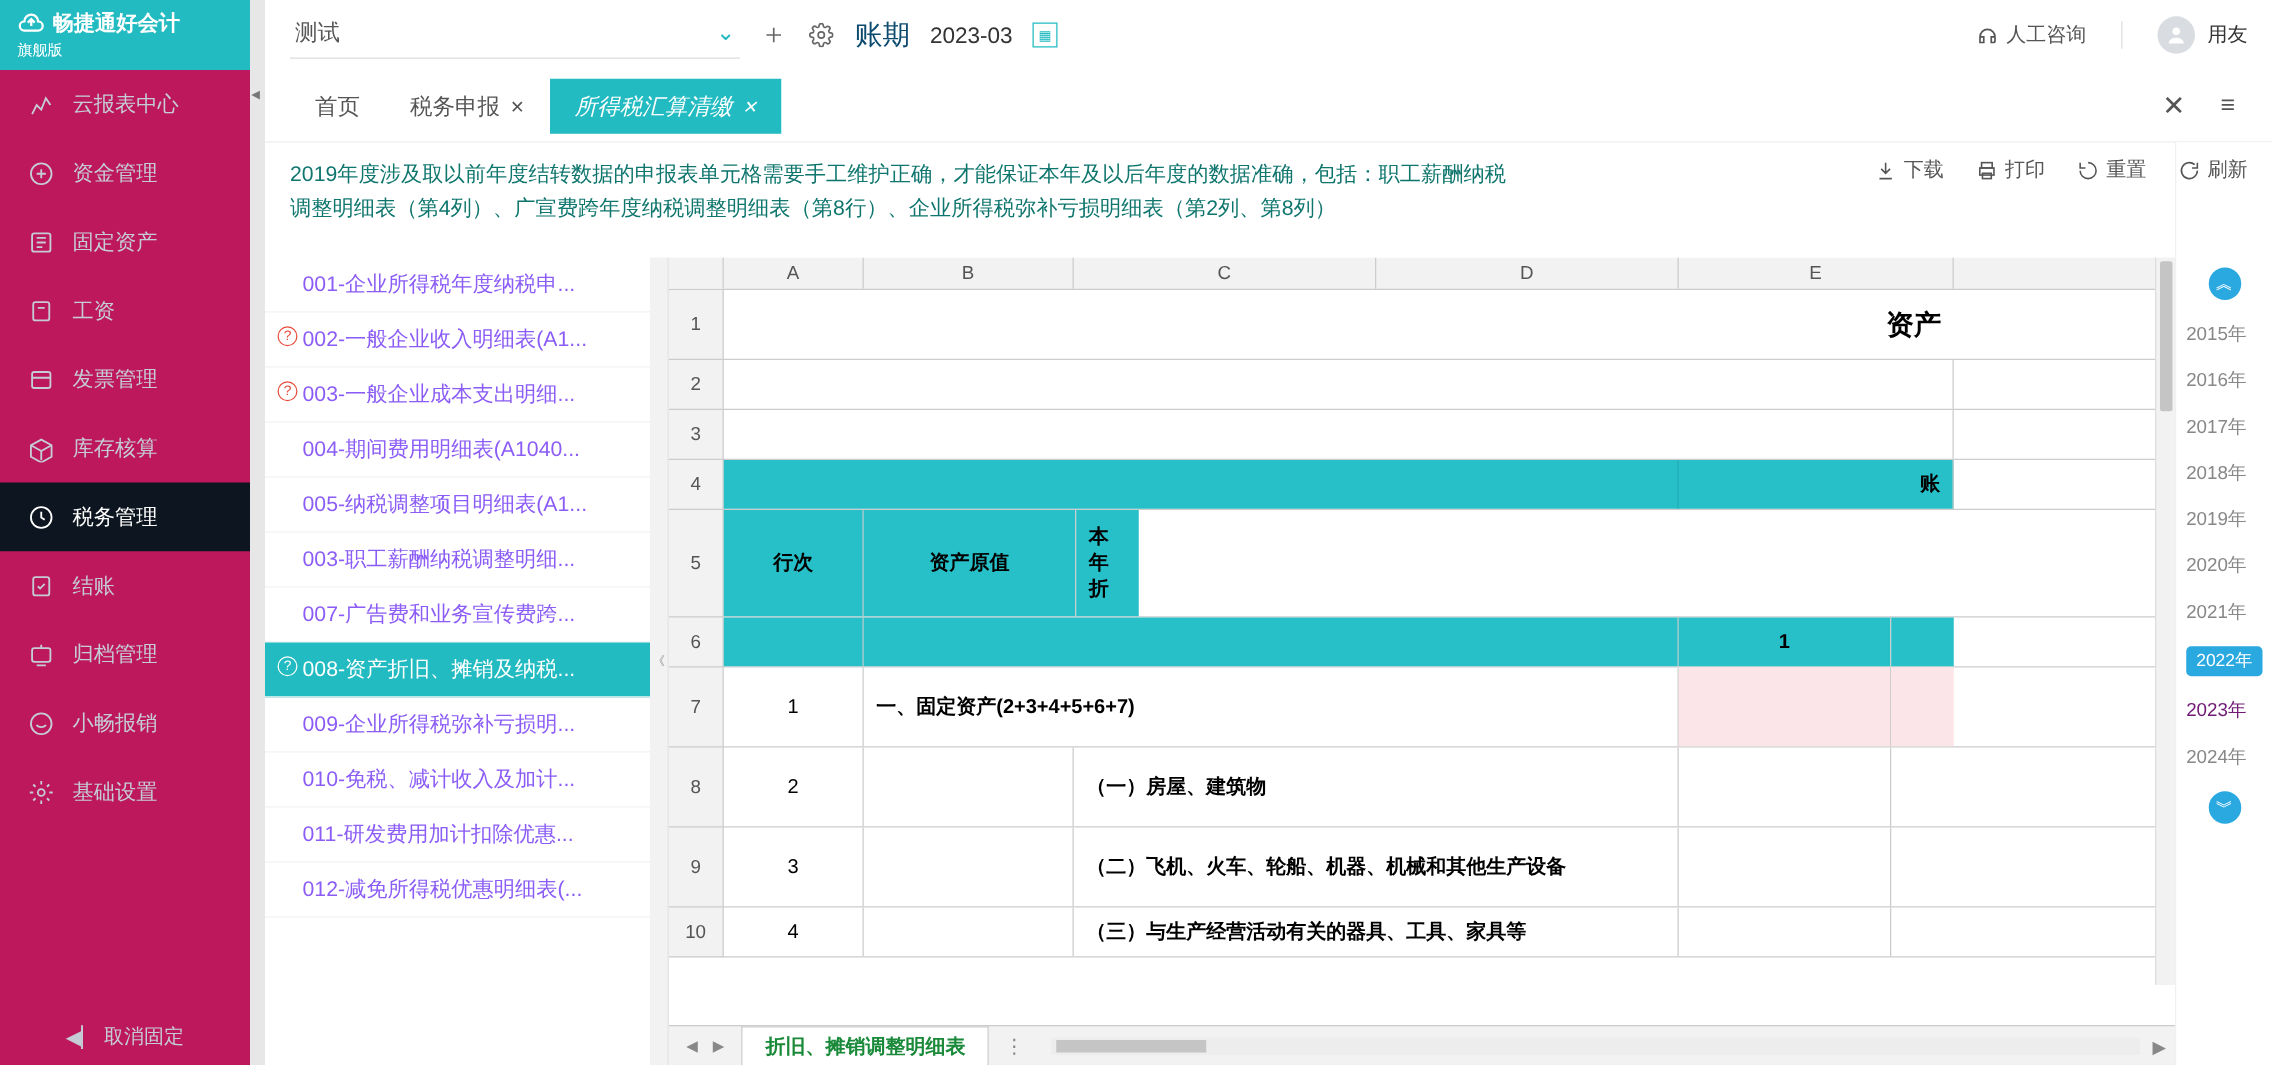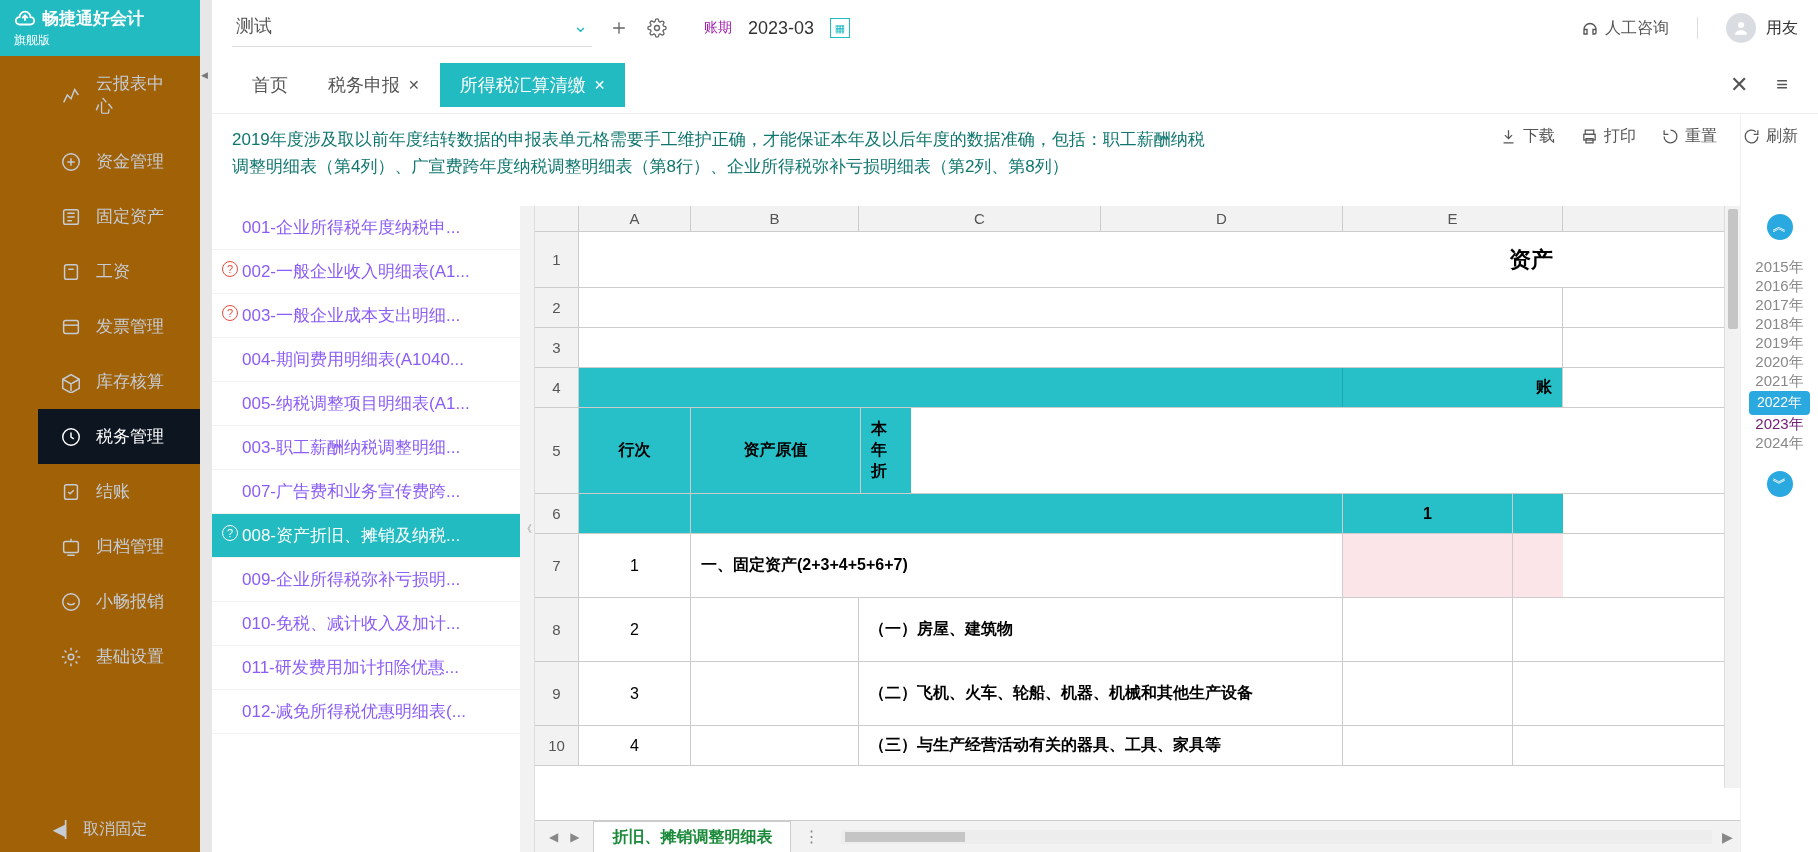--- a/index.html
+++ b/index.html
@@ -1,54 +1,54 @@
 <!DOCTYPE html>
 <html><head>
 <meta charset="utf-8">
 <style>
 * { margin: 0; padding: 0; box-sizing: border-box; font-family: "Microsoft YaHei", sans-serif; }
 body { width: 1818px; height: 852px; overflow: hidden; background: #fff; display: flex; }
 
 
-.sidebar { width: 200px; background: #a16207; color: #b5bcc6; display: flex; flex-direction: column; position: relative; }
+.sidebar { width: 200px; background: #be185d; color: #b5bcc6; display: flex; flex-direction: column; position: relative; }
 .sidebar-header { background: #21bbc1; color: #fff; padding: 8px 14px; height: 56px; display: flex; flex-direction: column; justify-content: center; }
 .brand { font-size: 17px; font-weight: bold; display: flex; align-items: center; gap: 6px; }
 .brand-sub { font-size: 12px; margin-top: 2px; }
 .sidebar-collapse { width: 12px; background: #e7e7e7; position: relative; }
 .sidebar-collapse::before { content: "◀"; position: absolute; top: 70px; left: 1px; font-size: 9px; color: #777; }
-.nav-items { flex: 1; padding-left: 38px; }
+.nav-items { flex: 1; }
 .nav-item { display: flex; align-items: center; gap: 14px; padding: 16px 22px; font-size: 17px; cursor: pointer; color: #c6ccd5; }
 .nav-item.active { background: #0d1620; color: #fff; }
 .nav-icon { width: 22px; height: 22px; display: flex; align-items: center; justify-content: center; }
 .nav-icon svg { width: 22px; height: 22px; stroke: currentColor; fill: none; stroke-width: 1.6; }
 .sidebar-footer { padding: 12px; display: flex; align-items: center; justify-content: center; gap: 6px; color: #c6ccd5; font-size: 16px; }
 
 
 .main { flex: 1; display: flex; flex-direction: column; }
 
 
 .topbar { height: 56px; display: flex; align-items: center; padding: 0 20px; gap: 16px; }
 .account-select { flex: 0 0 360px; display: flex; align-items: center; justify-content: space-between; padding: 4px 4px 8px; font-size: 18px; color: #555; border-bottom: 1px solid #ddd; gap: 32px; }
 .account-select .chev { color: #21bbc1; }
 .topbar-icon { color: #666; cursor: pointer; width: 22px; height: 22px; display: flex; align-items: center; justify-content: center; }
 .topbar-icon svg { width: 20px; height: 20px; stroke: currentColor; fill: none; stroke-width: 1.6; }
-.period-label { font-size: 14px; color: #a21caf; margin-left: 20px; }
+.period-label { font-size: 22px; color: #0c4a6e; }
 .period-value { font-size: 18px; color: #333; font-weight: 500; }
 .period-cal { color: #21bbc1; border: 1.5px solid #21bbc1; width: 20px; height: 20px; display: flex; align-items: center; justify-content: center; font-size: 11px; }
 .topbar-spacer { flex: 1; }
 .help-link { display: flex; align-items: center; gap: 6px; color: #555; font-size: 16px; }
 .divider-v { width: 1px; height: 22px; background: #ddd; margin: 0 12px; }
 .user { display: flex; align-items: center; gap: 10px; font-size: 16px; color: #333; }
 .avatar { width: 30px; height: 30px; border-radius: 50%; background: #d9dde2; display: flex; align-items: center; justify-content: center; }
 .avatar svg { width: 18px; height: 18px; fill: #fff; }
 
 
 .tabs { height: 58px; display: flex; align-items: center; padding: 0 20px; border-bottom: 1px solid #eee; gap: 8px; }
 .tab { padding: 10px 20px; font-size: 18px; color: #555; display: flex; align-items: center; gap: 8px; cursor: pointer; }
-.tab.active { background: #21bbc1; color: #fff; }
+.tab.active { background: #21bbc1; color: #fff; font-style: italic; }
 .tab .close { font-size: 14px; }
 .tabs-spacer { flex: 1; }
 .tabs-close { font-size: 22px; color: #555; cursor: pointer; padding: 0 10px; }
 .tabs-menu { font-size: 20px; color: #555; cursor: pointer; padding: 0 10px; }
 
 
 .content { flex: 1; display: flex; position: relative; }
 
 
 .notice-bar { position: absolute; top: 12px; left: 20px; right: 20px; display: flex; align-items: flex-start; gap: 20px; z-index: 5; }
@@ -426,21 +426,21 @@
           </div>
         <div class="sheet-tab">折旧、摊销调整明细表</div>
         <div style="width:40px;text-align:center;color:#888">⋮</div>
         <div class="sheet-hscroll"></div>
         <div class="chev-right">▶</div>
       </div>
     </div>
 
     <div class="year-rail">
       <div class="rail-toggle">︽</div>
-      <div class="years" style="display:flex;flex-direction:column;align-items:center">
+      <div class="years" style="display:flex;flex-direction:column;gap:18px;align-items:flex-start">
           <div class="year">2015年</div>
           <div class="year">2016年</div>
           <div class="year">2017年</div>
           <div class="year">2018年</div>
           <div class="year">2019年</div>
           <div class="year">2020年</div>
           <div class="year">2021年</div>
           <div class="year active">2022年</div>
           <div class="year current">2023年</div>
           <div class="year">2024年</div>

